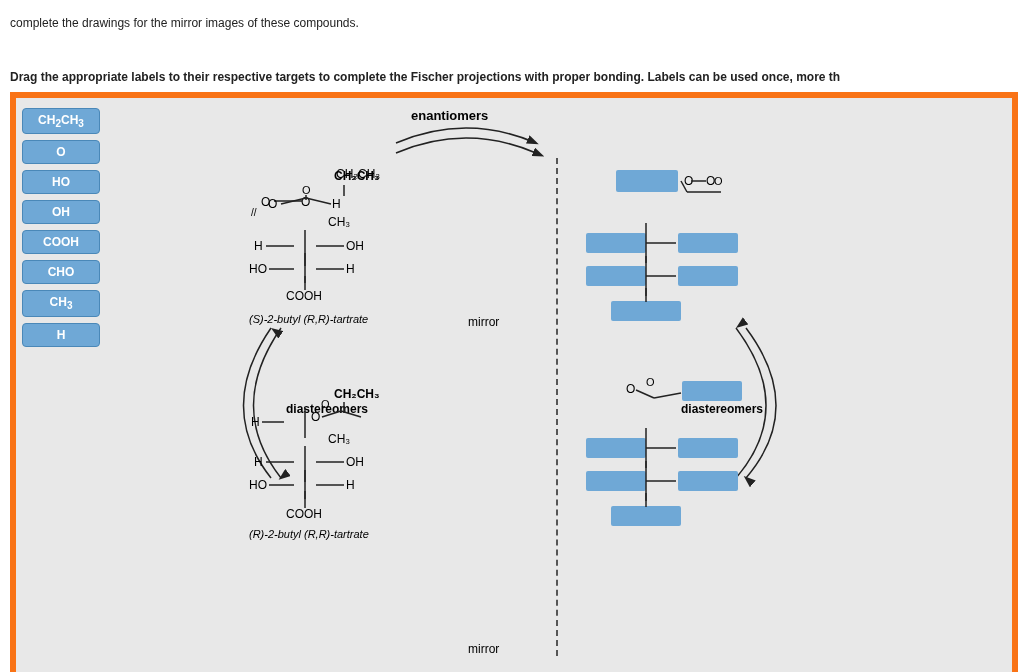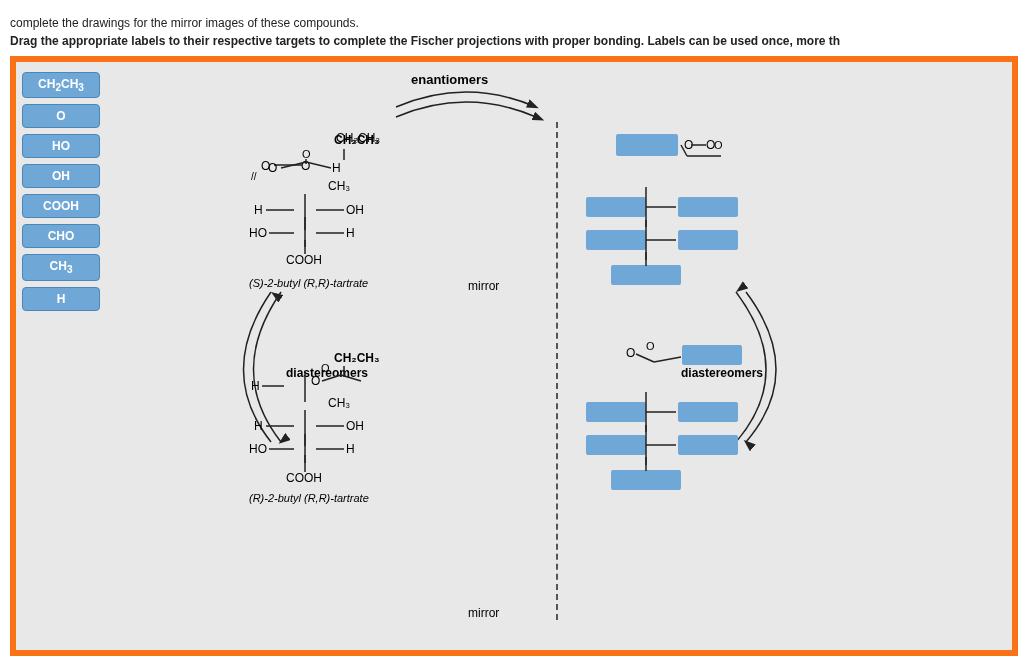--- a/index.html
+++ b/index.html
@@ -14,20 +14,21 @@
     .top-text {
       padding: 16px 10px 2px 10px;
       font-size: 12px;
       color: #222;
     }
     .instruction {
       padding: 2px 10px 4px 10px;
       font-size: 12px;
       font-weight: bold;
       color: #222;
+      margin-top: 36px;
     }
     .main-area {
       display: flex;
       position: relative;
       margin: 4px 10px;
     }
     .buttons-panel {
       display: flex;
       position: absolute;
       top: 4px;

